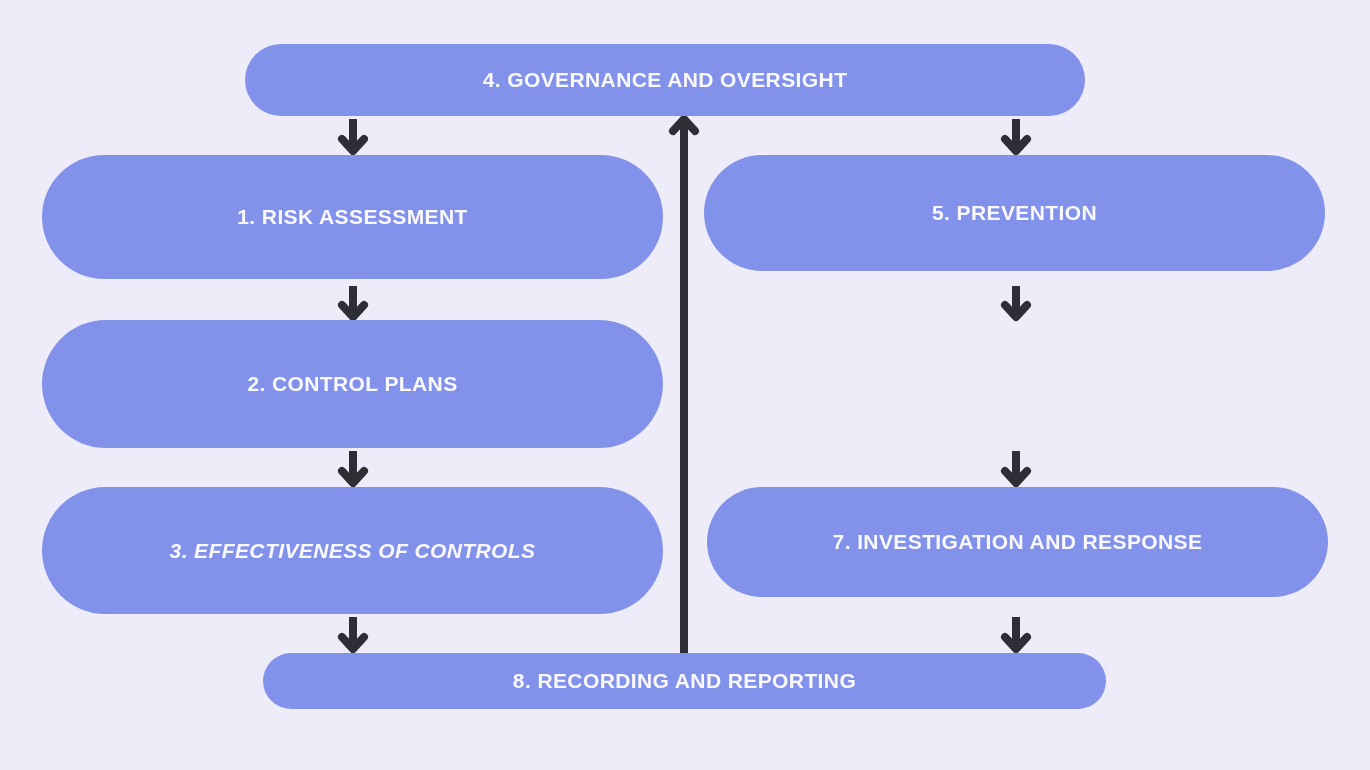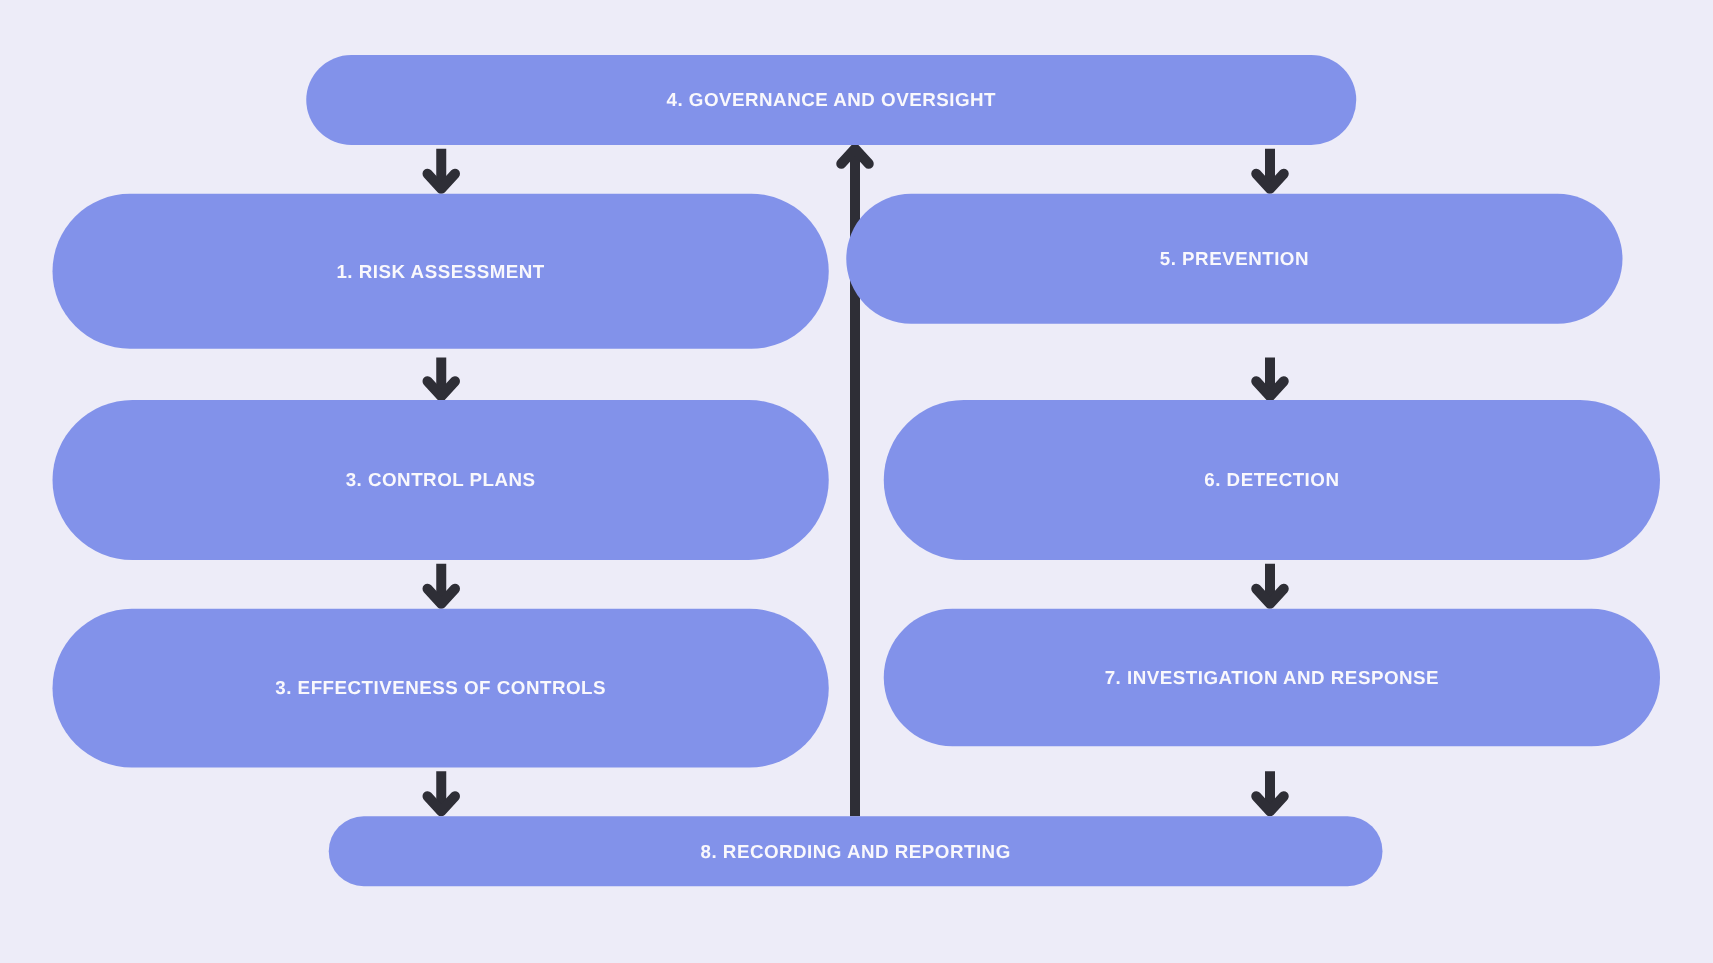--- a/index.html
+++ b/index.html
@@ -22,30 +22,30 @@
     pointer-events:none;
   }
   .arrows path{
     fill:none;stroke:var(--arrow);stroke-width:8;
     stroke-linecap:butt;stroke-linejoin:round;
   }
   .arrows path.head{stroke-width:8;stroke-linecap:round;}
   .pill{
     position:absolute;background:var(--pill);color:var(--text);
     display:flex;align-items:center;justify-content:center;
-    font-weight:700;font-size:15px;letter-spacing:0.4px;
+    font-weight:700;font-size:21px;letter-spacing:0.4px;
     text-align:center;white-space:nowrap;
   }
   .pill.wide{border-radius:36px;}
   .pill.row{border-radius:64px;}
   .n-gov{left:245px;top:44px;width:840px;height:72px;}
   .n-1{left:42px;top:155px;width:621px;height:124px;}
   .n-2{left:42px;top:320px;width:621px;height:128px;}
-  .n-3{left:42px;top:487px;width:621px;height:127px;}
-  .n-5{left:677px;top:155px;width:621px;height:104px;}
+  .n-3{left:42px;top:487px;width:621px;height:127px;font-style:italic;}
+  .n-5{left:704px;top:155px;width:621px;height:116px;}
   .n-6{left:707px;top:320px;width:621px;height:128px;}
   .n-7{left:707px;top:487px;width:621px;height:110px;}
   .n-8{left:263px;top:653px;width:843px;height:56px;}
 </style>
 </head>
 <body>
 
 <div class="canvas">
 
   <svg class="arrows" viewBox="0 0 1370 770" xmlns="http://www.w3.org/2000/svg">
@@ -98,34 +98,31 @@
 
   <div class="pill wide n-gov">
     <span>4. GOVERNANCE AND OVERSIGHT</span>
   </div>
 
   <div class="pill row n-1">
     <span>1. RISK ASSESSMENT</span>
   </div>
 
   <div class="pill row n-2">
-    <span>3. CONTROL PLANS</span>
+    <span>2. CONTROL PLANS</span>
   </div>
 
   <div class="pill row n-3">
     <span>3. EFFECTIVENESS OF CONTROLS</span>
   </div>
 
   <div class="pill row n-5">
     <span>5. PREVENTION</span>
   </div>
 
-  <div class="pill row n-6">
-    <span>6. DETECTION</span>
-  </div>
 
   <div class="pill row n-7">
     <span>7. INVESTIGATION AND RESPONSE</span>
   </div>
 
   <div class="pill wide n-8">
     <span>8. RECORDING AND REPORTING</span>
   </div>
 
 </div>

